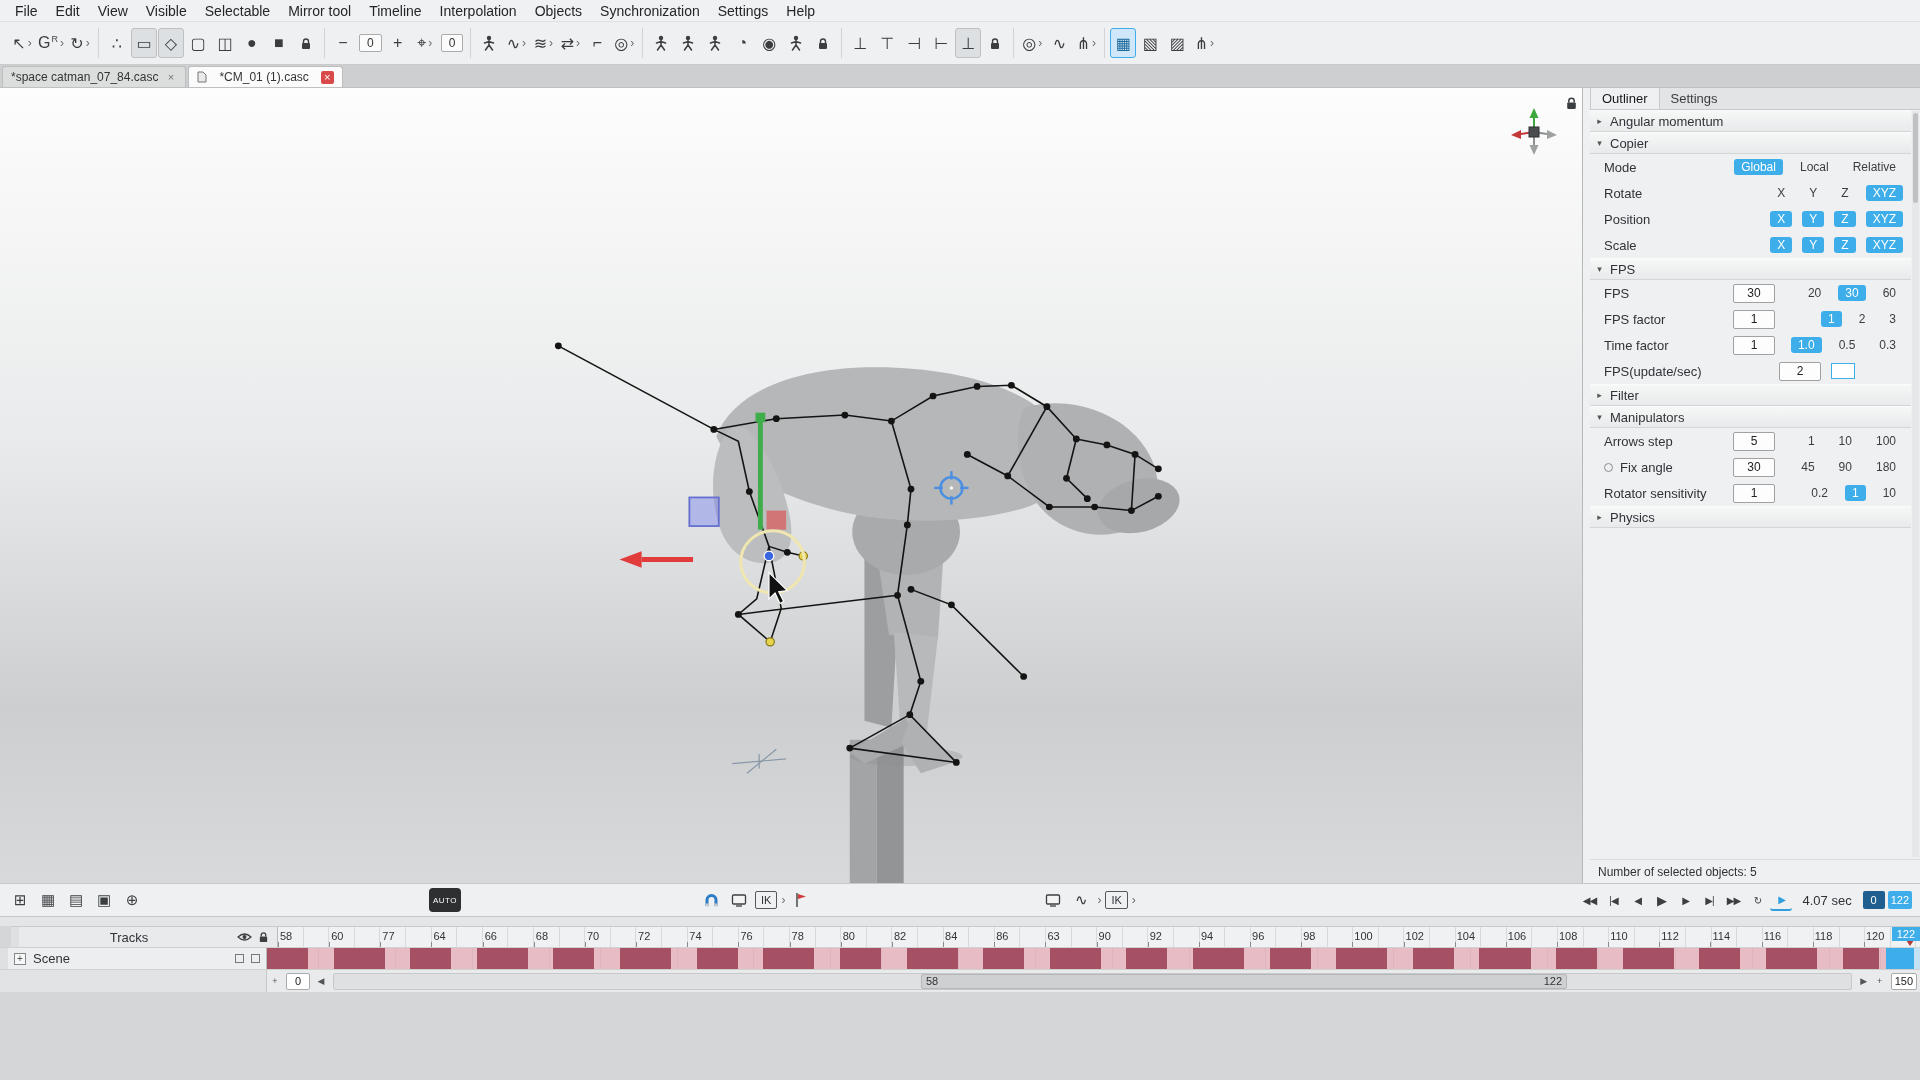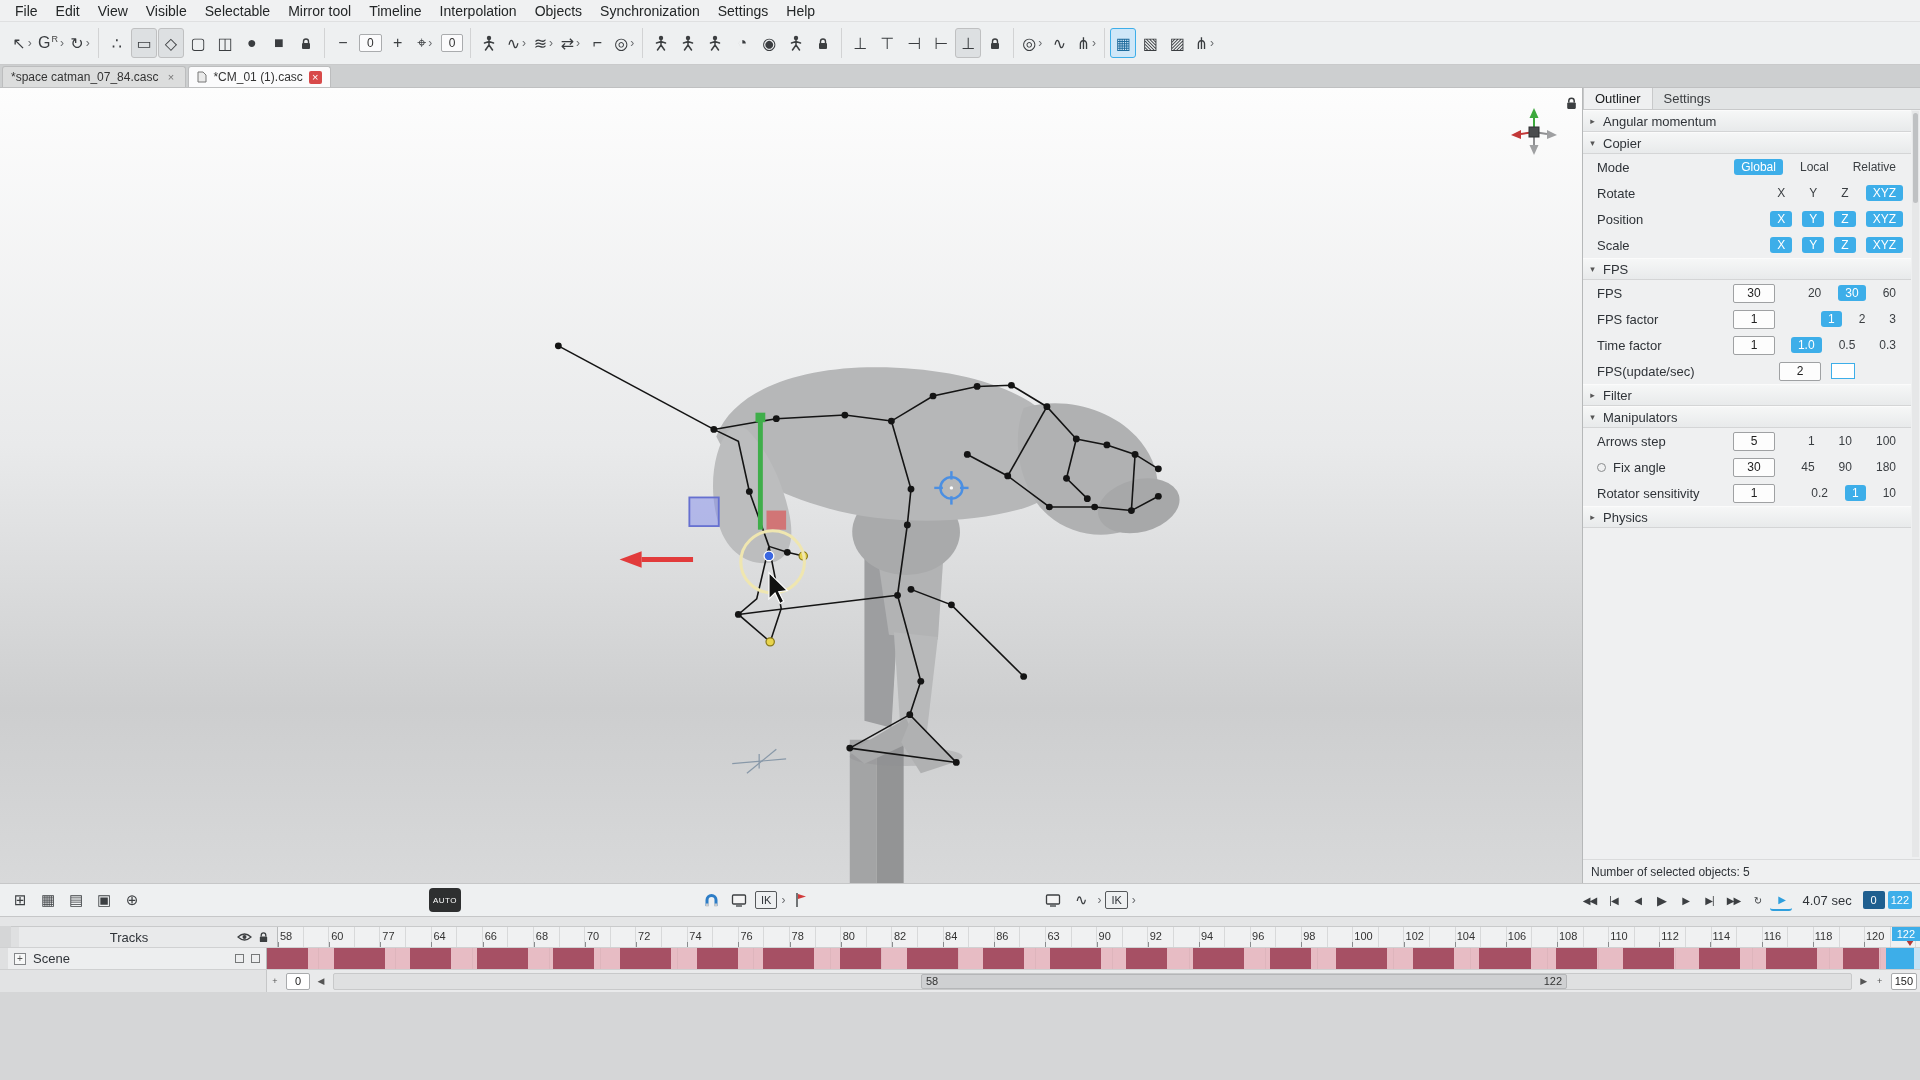--- a/index.html
+++ b/index.html
@@ -19,33 +19,33 @@
   .tool.active{background:#dde0e2;border:1px solid #bfc0c1;}
   .tool.highlight{background:#cfe7f8;border:1px solid #3daee9;color:#1f6b9c;}
   .tool .chev{font-size:12px;color:#6a6d70;margin-left:2px;}
   .tool sup{font-size:9px;color:#444;margin-left:1px;margin-top:-8px;}
   .tool .boxval{border:1px solid #aaacae;background:#fbfbfc;font-size:12px;padding:1px 7px;border-radius:2px;color:#333;}
   .svg-ic{display:inline-flex;align-items:center;justify-content:center;}
 
   
   #tabbar{height:23px;background:#cdcfd0;display:flex;align-items:flex-end;padding-left:2px;gap:2px;border-bottom:1px solid #bfc0c1;flex:0 0 auto;}
   .tab{height:21px;display:flex;align-items:center;gap:6px;padding:0 8px;font-size:12px;background:#dcdddd;border:1px solid #bcbdbe;border-bottom:none;border-radius:3px 3px 0 0;color:#333;white-space:nowrap;}
-  .tab.active{background:#fbfbfc;}
+  .tab.active{background:#fbfbfc;gap:12px;}
   .tab .close{width:13px;height:13px;line-height:12px;text-align:center;font-size:11px;color:#777;border-radius:2px;}
   .tab .close.red{background:#d84a4a;color:#fff;}
 
   
   #main{flex:1 1 auto;display:flex;min-height:0;}
   #viewport{flex:1;position:relative;overflow:hidden;}
   #viewport > svg{display:block;width:100%;height:100%;}
   #gizmo{position:absolute;top:16px;right:20px;width:56px;height:56px;}
   #gizmo-lock{position:absolute;top:8px;right:4px;}
 
   
-  #right-panel{width:338px;background:#eff0f1;border-left:1px solid #b6b8b9;display:flex;flex-direction:column;position:relative;flex:0 0 auto;}
+  #right-panel{width:338px;background:#eff0f1;border-left:1px solid #b6b8b9;display:flex;flex-direction:column;position:relative;flex:0 0 auto;padding-left:7px;}
   #panel-tabs{height:22px;display:flex;font-size:13px;background:#e2e4e5;border-bottom:1px solid #c8c9ca;flex:0 0 auto;}
   .panel-tab{padding:0 11px;display:flex;align-items:center;color:#3a3d40;}
   .panel-tab.active{background:#eff0f1;border-right:1px solid #c8c9ca;border-left:1px solid #c8c9ca;color:#17191b;}
   #panel-body{flex:1 1 auto;overflow:hidden;padding-right:9px;}
   .section-header{height:22px;display:flex;align-items:center;gap:6px;padding:0 5px;background:linear-gradient(#f6f7f7,#e8eaeb);border-bottom:1px solid #d4d5d6;border-top:1px solid #fbfbfb;font-size:13px;color:#2f3338;}
   .sec-arrow{font-size:9px;color:#555;width:9px;text-align:center;}
   .prop-row{display:flex;align-items:center;height:26px;padding:0 8px 0 14px;font-size:13px;}
   .prop-label{flex:1;color:#2f3338;white-space:nowrap;}
   .prop-input{width:42px;height:19px;border:1px solid #9fa1a3;background:#fdfdfd;border-radius:2px;font:12px "Liberation Sans",sans-serif;text-align:center;color:#222;margin-right:10px;}
   .opts{display:flex;gap:10px;justify-content:flex-end;min-width:118px;align-items:center;}

